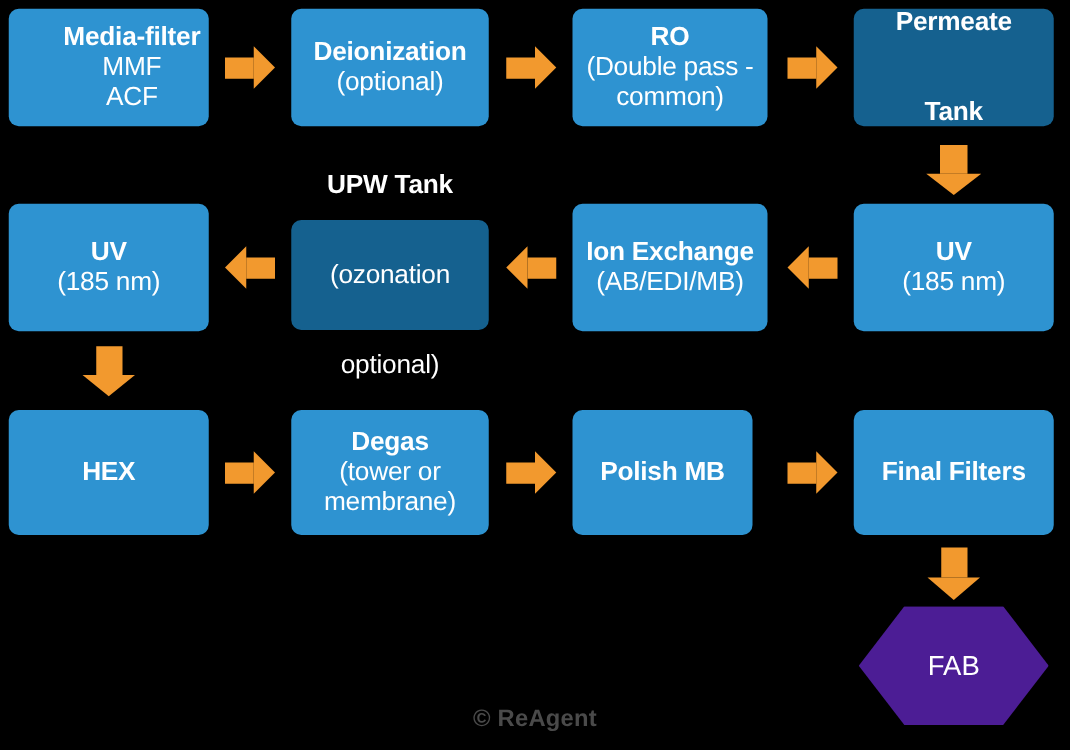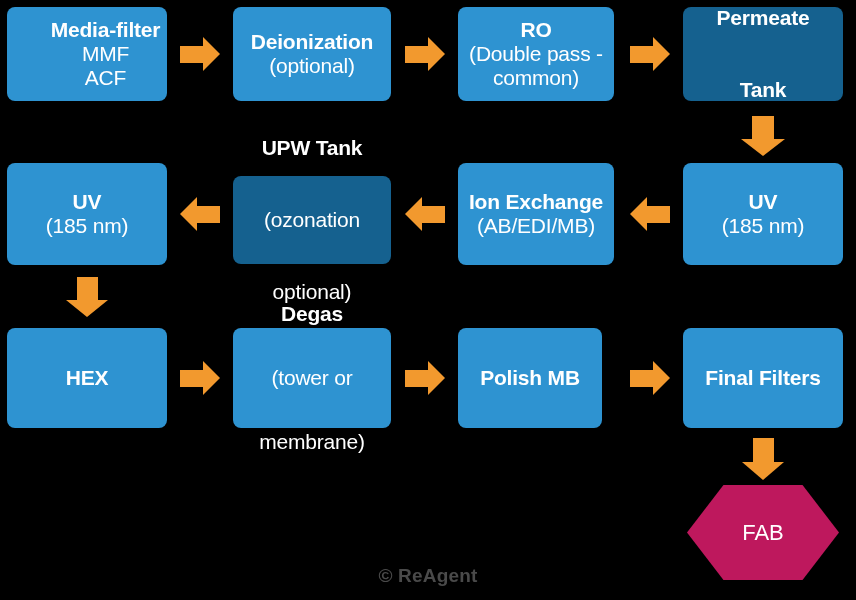--- a/index.html
+++ b/index.html
@@ -52,21 +52,21 @@
   }
   .node .ln:empty, .node .l1:empty { display: none; }
 
   
   .hexnode {
     position: absolute;
     display: flex;
     align-items: center;
     justify-content: center;
     color: #ffffff;
-    background: #be185d;
+    background: #4c1d95;
     clip-path: polygon(24% 0%, 76% 0%, 100% 50%, 76% 100%, 24% 100%, 0% 50%);
   }
   .hexnode .l1 {
     font-weight: normal;
     font-size: 22px;
   }
 
   
   .arrow { position: absolute; }
   .arrow .stem { position: absolute; background: #F2992E; }
@@ -199,21 +199,21 @@
 
   <div class="node light" style="left:7px; top:328px; width:160px; height:100px;">
     <div class="l1">HEX</div>
   </div>
 
   <div class="arrow right" style="left:180px; top:361px; width:40px; height:34px;">
     <div class="stem"></div>
     <div class="head" style="border-top-width:17px; border-bottom-width:17px; border-left-width:17px;"></div>
   </div>
 
-  <div class="node light" style="left:233px; top:328px; width:158px; height:100px;gap:40px;">
+  <div class="node light" style="left:233px; top:328px; width:158px; height:100px;">
     <div class="l1">Degas</div>
     <div class="ln">(tower or</div>
     <div class="ln">membrane)</div>
   </div>
 
   <div class="arrow right" style="left:405px; top:361px; width:40px; height:34px;">
     <div class="stem"></div>
     <div class="head" style="border-top-width:17px; border-bottom-width:17px; border-left-width:17px;"></div>
   </div>
 

